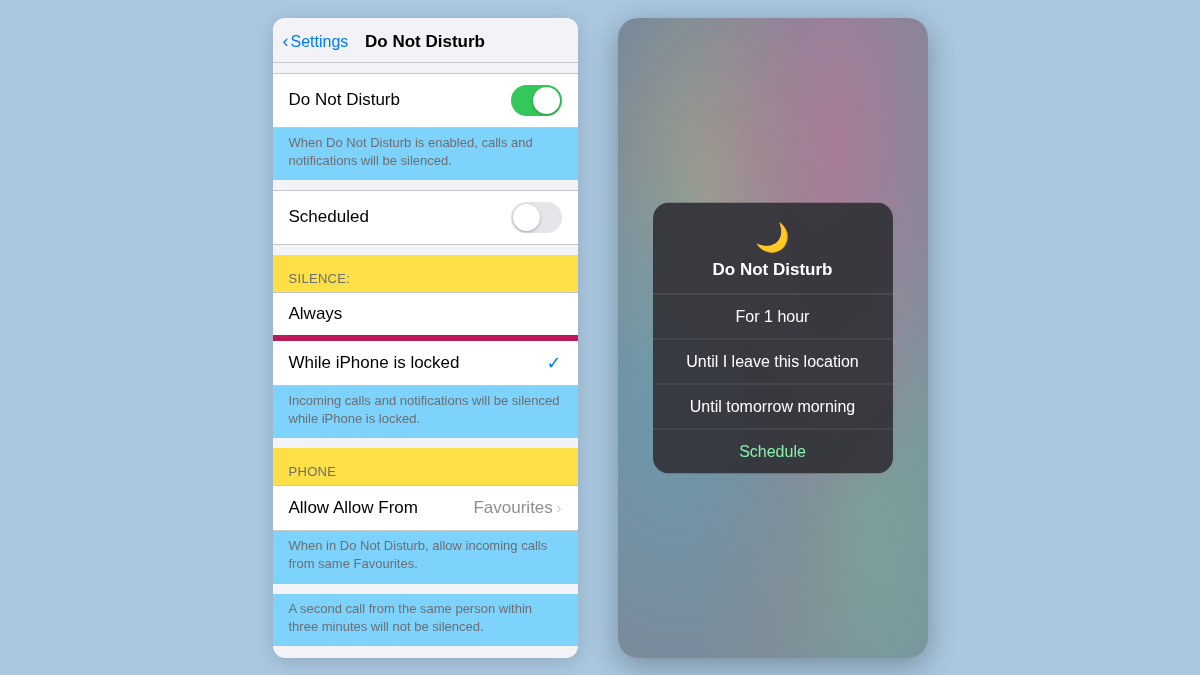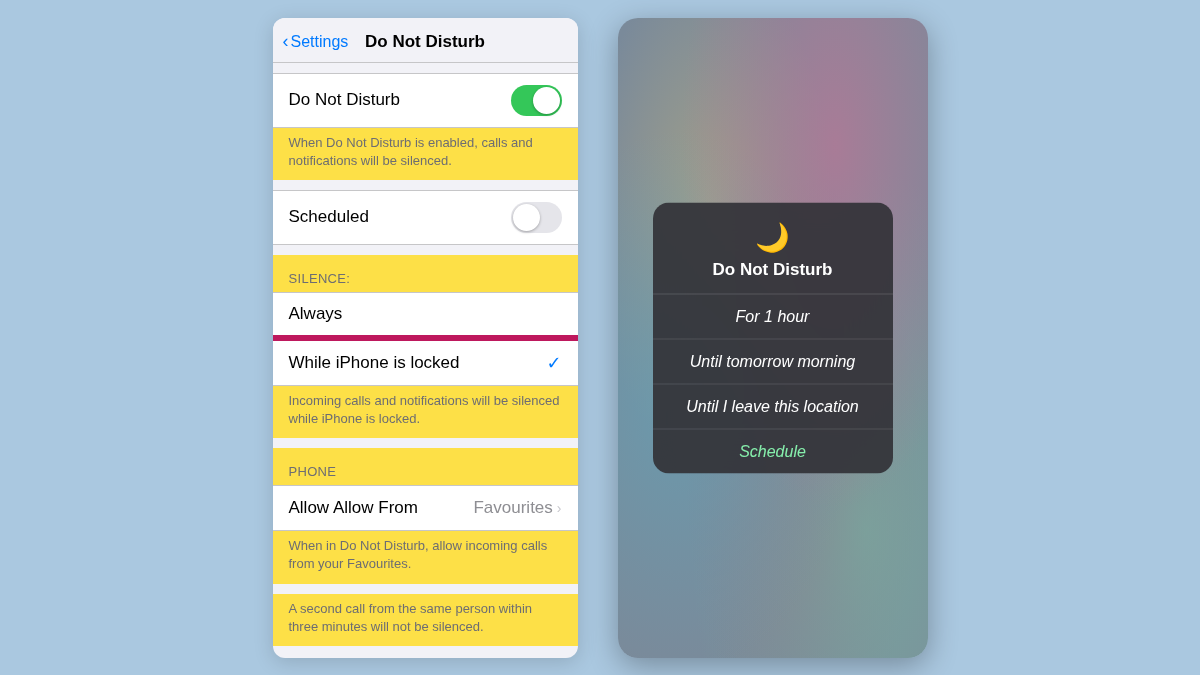--- a/index.html
+++ b/index.html
@@ -95,21 +95,21 @@
 
     .row-label {
       font-size: 17px;
       color: #000;
     }
 
     .row-sublabel {
       font-size: 13px;
       color: #6d6d72;
       padding: 6px 16px 10px;
-      background: #fde047;
+      background: #7dd3fc;
       line-height: 1.4;
     }
 
     
     .toggle {
       width: 51px;
       height: 31px;
       border-radius: 15.5px;
       position: relative;
       cursor: pointer;
@@ -228,21 +228,20 @@
       color: #fff;
     }
 
     .dnd-menu-item {
       padding: 13px 16px;
       border-bottom: 1px solid rgba(255,255,255,0.12);
       text-align: center;
       color: #fff;
       font-size: 16px;
       cursor: pointer;
-      font-style: italic;
     }
 
     .dnd-menu-item:last-child {
       border-bottom: none;
     }
 
     .dnd-menu-item.schedule {
       color: #86efac;
       font-size: 16px;
     }
@@ -311,38 +310,38 @@
       <div class="section-header-label">PHONE</div>
       <div class="settings-group">
         <div class="settings-row">
           <span class="row-label">Allow Allow From</span>
           <div class="row-value">
             <span>Favourites</span>
             <span class="row-chevron">›</span>
           </div>
         </div>
       </div>
-      <div class="row-sublabel">When in Do Not Disturb, allow incoming calls from your Favourites.</div>
+      <div class="row-sublabel">When in Do Not Disturb, allow incoming calls from same Favourites.</div>
 
       <div class="spacer-section"></div>
 
       <div class="row-sublabel">A second call from the same person within three minutes will not be silenced.</div>
 
     </div>
   </div>
 
   <div class="notification-panel">
 
     <div class="blurred-bg"></div>
 
     <div class="dnd-popup">
       <div class="dnd-header">
         <div class="moon-icon">🌙</div>
         <div class="dnd-title">Do Not Disturb</div>
       </div>
       <div class="dnd-menu-item">For 1 hour</div>
+      <div class="dnd-menu-item">Until I leave this location</div>
       <div class="dnd-menu-item">Until tomorrow morning</div>
-      <div class="dnd-menu-item">Until I leave this location</div>
       <div class="dnd-menu-item schedule">Schedule</div>
     </div>
   </div>
 
 </div>
 
 </body></html>

